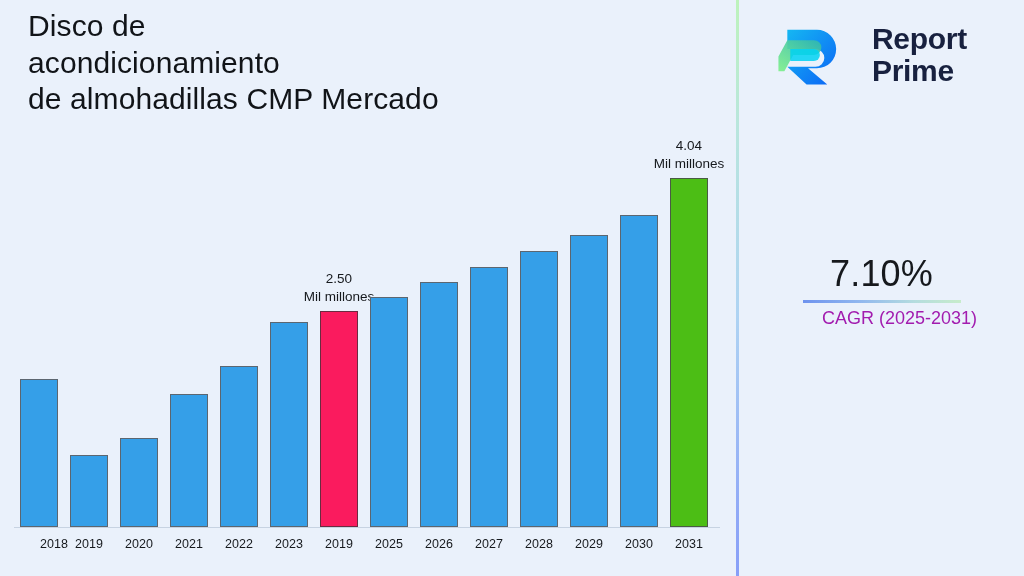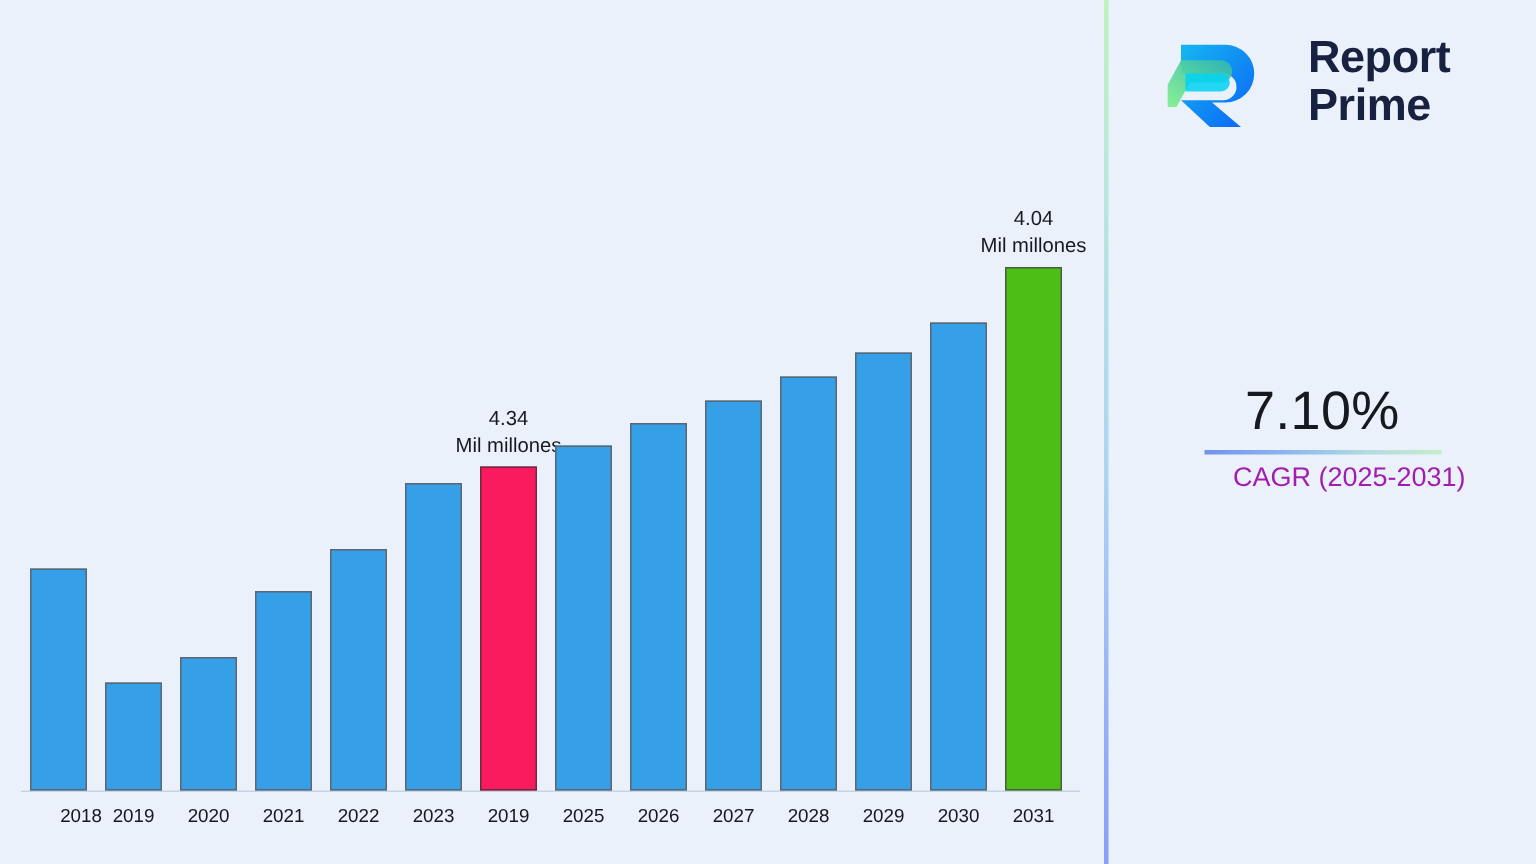--- a/index.html
+++ b/index.html
@@ -153,20 +153,23 @@
     color: #a21caf;
     line-height: 1.3;
     margin-left: 36px;
   }
 </style>
 </head>
 <body>
 
 <div id="stage">
 
+  <div id="chart-title">Disco de
+acondicionamiento
+de almohadillas CMP Mercado</div>
 
   <div id="plot">
     <div id="axis-line"></div>
     <div id="bars-layer">
         <div class="bar-group" style="left: 20px; height: 148px;">
           <div class="bar blue" style="height: 148px;"></div>
         </div>
         <div class="bar-group" style="left: 70px; height: 72px;">
           <div class="bar blue" style="height: 72px;"></div>
         </div>
@@ -178,21 +181,21 @@
         </div>
         <div class="bar-group" style="left: 220px; height: 161px;">
           <div class="bar blue" style="height: 161px;"></div>
         </div>
         <div class="bar-group" style="left: 270px; height: 205px;">
           <div class="bar blue" style="height: 205px;"></div>
         </div>
         <div class="bar-group" style="left: 320px; height: 216px;">
           <div class="bar pink" style="height: 216px;"></div>
           <div class="bar-value" style="bottom: 222px;">
-            <span class="v-num">4.34</span>
+            <span class="v-num">2.50</span>
             <span class="v-unit">Mil millones</span>
           </div>
         </div>
         <div class="bar-group" style="left: 370px; height: 230px;">
           <div class="bar blue" style="height: 230px;"></div>
         </div>
         <div class="bar-group" style="left: 420px; height: 245px;">
           <div class="bar blue" style="height: 245px;"></div>
         </div>
         <div class="bar-group" style="left: 470px; height: 260px;">

